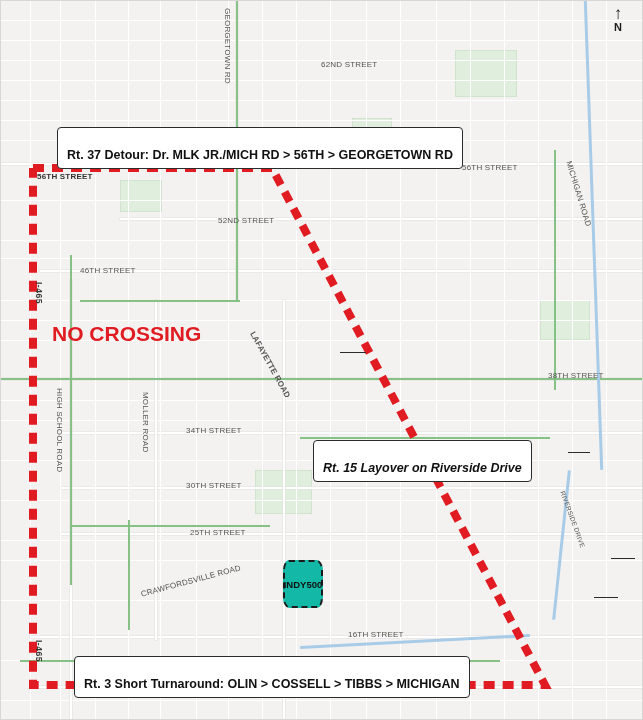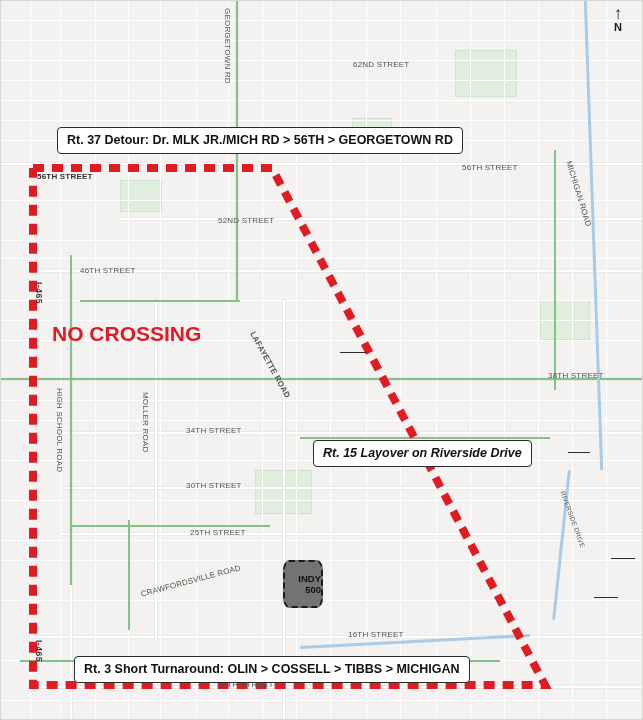--- a/index.html
+++ b/index.html
@@ -100,21 +100,21 @@
 
   
   .callout {
     position: absolute;
     background: #ffffff;
     border: 1.2px solid #2b2b2b;
     border-radius: 4px;
     color: #111111;
     font-weight: bold;
     font-size: 12.5px;
-    padding: 5px 9px 6px 9px;
+    padding: 20px 9px 6px 9px;
     white-space: nowrap;
     box-shadow: 0 0 0 0 rgba(0,0,0,0);
     font-family: "Liberation Sans", sans-serif;
   }
   .leader {
     position: absolute;
     background: #2b2b2b;
     height: 1.2px;
   }
 
@@ -139,24 +139,24 @@
 
   
   .indy-marker {
     position: absolute;
     left: 283px;
     top: 560px;
     width: 36px;
     height: 44px;
     border: 2.2px dashed #1b1b1b;
     border-radius: 6px/10px;
-    background: #737373;
+    background: #14b8a6;
     display: flex;
-    flex-direction: column;
-    align-items: flex-end;
+    flex-direction: row;
+    align-items: center;
     justify-content: center;
     font-size: 9.5px;
     font-weight: bold;
     color: #111;
     line-height: 11px;
   }
 
   
   .i465 {
     position: absolute;
@@ -272,21 +272,21 @@
   <div class="zone-title">
     <div>NO CROSSING</div>
   </div>
 
   <div class="compass">
     <div class="arrow">↑</div>
     <div class="n">N</div>
   </div>
 
   <div class="street-label vert" style="left:232px;top:8px;transform:rotate(90deg);">GEORGETOWN RD</div>
-  <div class="street-label" style="left:344px;top:60px;padding-left:9px;">62ND STREET</div>
+  <div class="street-label" style="left:312px;top:60px;padding-left:9px;">62ND STREET</div>
   <div class="street-label" style="left:37px;top:172px;font-weight:bold;color:#333;">56TH STREET</div>
   <div class="street-label" style="left:462px;top:163px;">56TH STREET</div>
   <div class="street-label" style="left:218px;top:216px;">52ND STREET</div>
   <div class="street-label" style="left:80px;top:266px;">46TH STREET</div>
   <div class="street-label" style="left:548px;top:371px;">38TH STREET</div>
   <div class="street-label" style="left:186px;top:426px;">34TH STREET</div>
   <div class="street-label" style="left:186px;top:481px;">30TH STREET</div>
   <div class="street-label" style="left:190px;top:528px;">25TH STREET</div>
   <div class="street-label" style="left:348px;top:630px;">16TH STREET</div>
   <div class="street-label" style="left:218px;top:680px;">10TH STREET</div>

